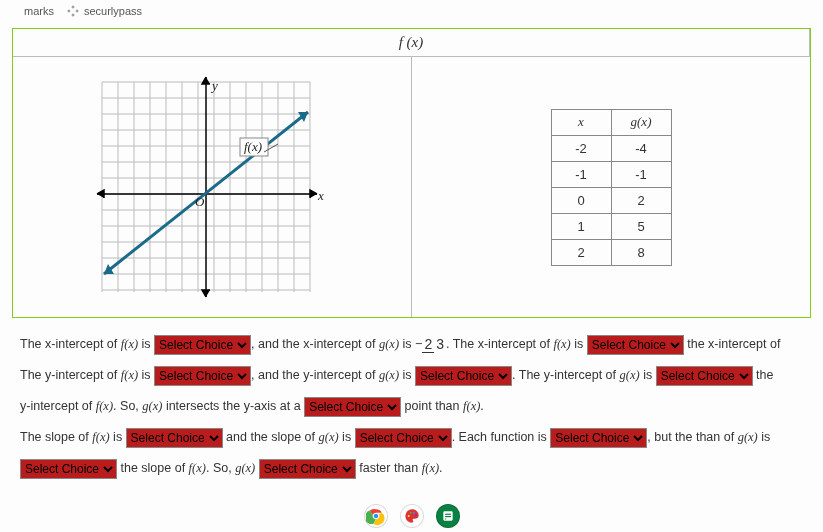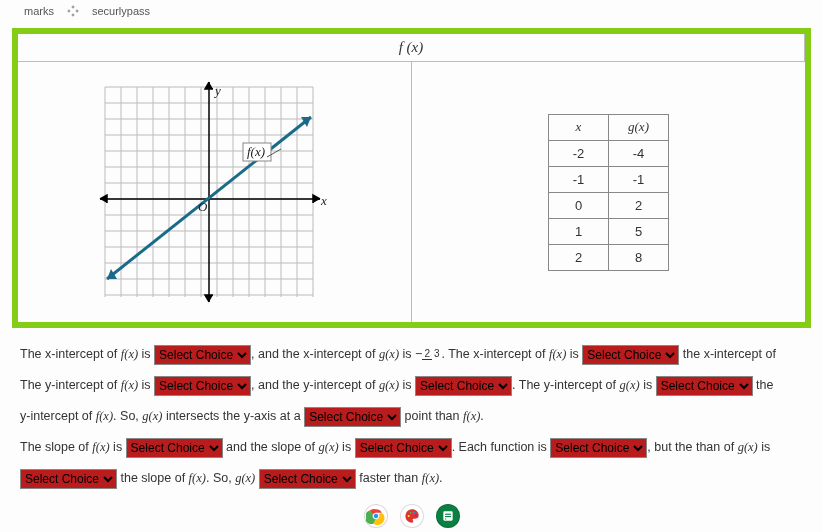--- a/index.html
+++ b/index.html
@@ -19,21 +19,21 @@
     align-items: center;
     gap: 12px;
     padding: 0 4px;
     color: #555;
     font-size: 11px;
     margin-left: 20px;
   }
   .bookmarks-bar .icon { width: 14px; height: 14px; opacity: .7 }
   .worksheet {
     margin: 6px 12px 0 12px;
-    border: 6px solid #84cc16;
+    border: 1px solid #84cc16;
   }
   .func-row { display: flex; height: 28px; }
   .func-row > div {
     flex: 1;
     border-bottom: 1px solid #bbb;
     display: flex; align-items: center; justify-content: center;
     font-style: italic; font-size: 15px; font-family: "Times New Roman", serif;
   }
   .func-row > div:first-child { border-right: 1px solid #bbb; }
   .panel-row { display: flex; height: 260px; }
@@ -61,40 +61,40 @@
   }
   .questions .line { display: block; margin-bottom: 6px; }
   select.choice {
     font-size: 12px;
     border: 1px solid #888;
     background: #b91c1c;
     height: 20px;
     vertical-align: middle;
   }
   .em { font-style: italic; font-family: "Times New Roman",serif; }
-  .frac { display: inline-block; vertical-align: middle; text-align: center; font-size: 10px; line-height: 1; position: relative; top: -1px; }
+  .frac { display: inline-block; vertical-align: middle; text-align: center; font-size: 14px; line-height: 1; position: relative; top: -1px; }
   .frac .n { border-bottom: 1px solid #333; padding: 0 2px; }
   .frac .d { padding: 0 2px; }
   
   .dock {
     position: absolute; bottom: 4px; left: 0; right: 0;
     display: flex; justify-content: center; gap: 12px;
   }
   .dock .dicon {
     width: 24px; height: 24px; border-radius: 50%;
     display: flex; align-items: center; justify-content: center;
     box-shadow: 0 0 0 1px rgba(0,0,0,.15) inset;
   }
 </style>
 </head>
 <body>
 
 <div class="bookmarks-bar">
   <span>marks</span>
-  <span style="display:flex;align-items:center;gap:12px">
+  <span style="display:flex;align-items:center;gap:4px">
     <svg class="icon" viewBox="0 0 24 24">
         <path fill="#777" d="M12 2l3 3-3 3-3-3 3-3zm7 7l3 3-3 3-3-3 3-3zm-14 0l3 3-3 3-3-3 3-3zm7 7l3 3-3 3-3-3 3-3z"></path>
       </svg>
     <span>securlypass</span>
   </span>
 </div>
 
 <div class="worksheet">
   <div class="func-row">
     <div>f (x)</div>

